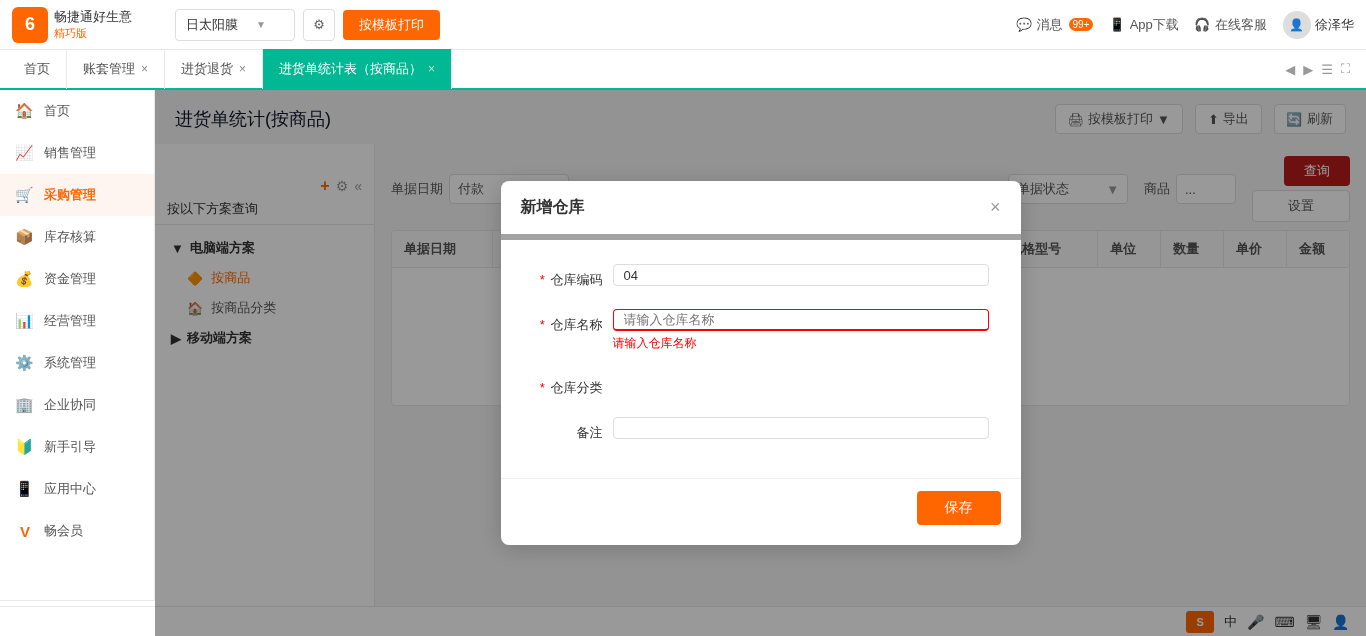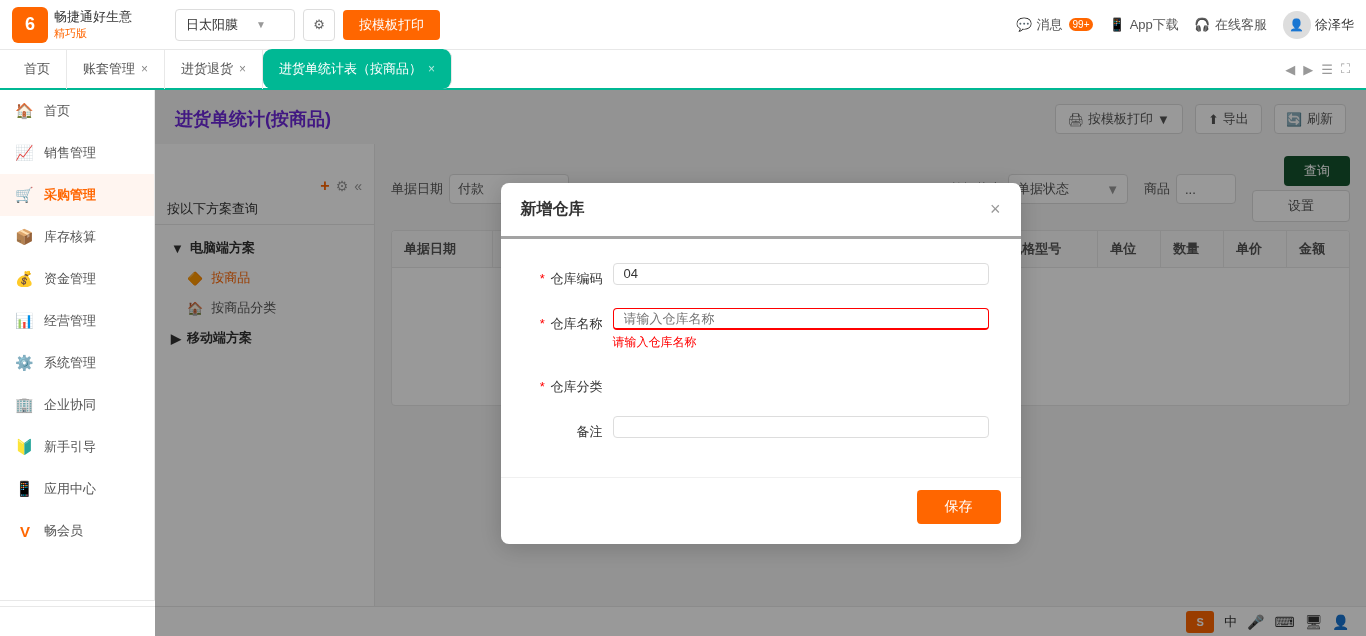--- a/index.html
+++ b/index.html
@@ -53,21 +53,21 @@
     
     .tab-bar {
       display: flex; align-items: center; background: #fff;
       border-bottom: 2px solid #00b894; height: 40px; padding: 0 8px;
     }
     .tab-item {
       display: flex; align-items: center; gap: 6px; padding: 0 16px;
       height: 40px; cursor: pointer; font-size: 13px; color: #555;
       border-right: 1px solid #e8e8e8; white-space: nowrap;
     }
-    .tab-item.active { background: #00b894; color: #fff; border-radius: 9px; }
+    .tab-item.active { background: #00b894; color: #fff; }
     .tab-item .close-tab { font-size: 12px; opacity: 0.7; }
     .tab-spacer { flex: 1; }
     .tab-controls { display: flex; align-items: center; gap: 8px; padding: 0 8px; color: #999; }
 
     
     .main-layout { display: flex; height: calc(636px - 90px); }
 
     
     .sidebar {
       width: 155px; min-width: 155px; background: #fff;
@@ -79,21 +79,21 @@
     }
     .sidebar-item.active { background: #fff5f0; color: #f60; font-weight: bold; }
     .sidebar-icon { width: 18px; height: 18px; display: flex; align-items: center; justify-content: center; font-size: 15px; }
 
     
     .content { flex: 1; overflow: hidden; background: #f5f5f5; position: relative; }
     .content-header {
       display: flex; align-items: center; justify-content: space-between;
       padding: 14px 20px 10px; background: #f5f5f5;
     }
-    .page-title { font-size: 18px; font-weight: bold; color: #6d28d9; }
+    .page-title { font-size: 18px; font-weight: normal; color: #0f172a; }
     .header-actions { display: flex; align-items: center; gap: 12px; }
     .action-btn {
       display: flex; align-items: center; gap: 4px; border: 1px solid #ddd;
       border-radius: 4px; padding: 5px 12px; cursor: pointer; background: #fff;
       font-size: 13px; color: #555;
     }
 
     
     .overlay {
       position: absolute; top: 0; left: 0; right: 0; bottom: 0;
@@ -102,21 +102,21 @@
     }
 
     
     .modal {
       background: #fff; border-radius: 8px; width: 520px;
       box-shadow: 0 4px 24px rgba(0,0,0,0.18);
       position: relative; overflow: visible;
     }
     .modal-header {
       display: flex; align-items: center; justify-content: space-between;
-      padding: 16px 20px; border-bottom: 3px solid #a3a3a3;
+      padding: 16px 20px; border-bottom: 6px solid #a3a3a3;
     }
     .modal-title { font-size: 16px; font-weight: bold; color: #333; }
     .modal-close { cursor: pointer; color: #999; font-size: 18px; }
     .modal-body { padding: 24px 32px 16px; }
 
     .form-row { display: flex; align-items: flex-start; margin-bottom: 20px; }
     .form-label { width: 80px; min-width: 80px; font-size: 13px; color: #333; padding-top: 7px; text-align: right; padding-right: 10px; }
     .form-label .required { color: #f00; margin-right: 2px; }
     .form-control { flex: 1; position: relative; }
     .form-input {
@@ -164,21 +164,21 @@
       display: flex; align-items: center; gap: 6px;
       padding: 6px 16px; cursor: pointer; font-size: 13px; color: #333; font-weight: bold;
     }
     .tree-leaf {
       display: flex; align-items: center; gap: 8px;
       padding: 6px 32px; cursor: pointer; font-size: 13px; color: #555;
     }
     .tree-leaf.active { color: #f60; }
 
     .query-btn {
-      background: #14532d; color: #fff; border: none; border-radius: 4px;
+      background: #b91c1c; color: #fff; border: none; border-radius: 4px;
       padding: 6px 20px; font-size: 13px; cursor: pointer; margin-left: 32px;
     }
     .setting-btn {
       background: #fff; color: #555; border: 1px solid #ddd; border-radius: 4px;
       padding: 6px 20px; font-size: 13px; cursor: pointer;
     }
 
     
     .content-inner { display: flex; flex-direction: row; height: 100%; }
     .left-panel { width: 220px; background: #fff; border-right: 1px solid #e8e8e8; overflow-y: auto; }

